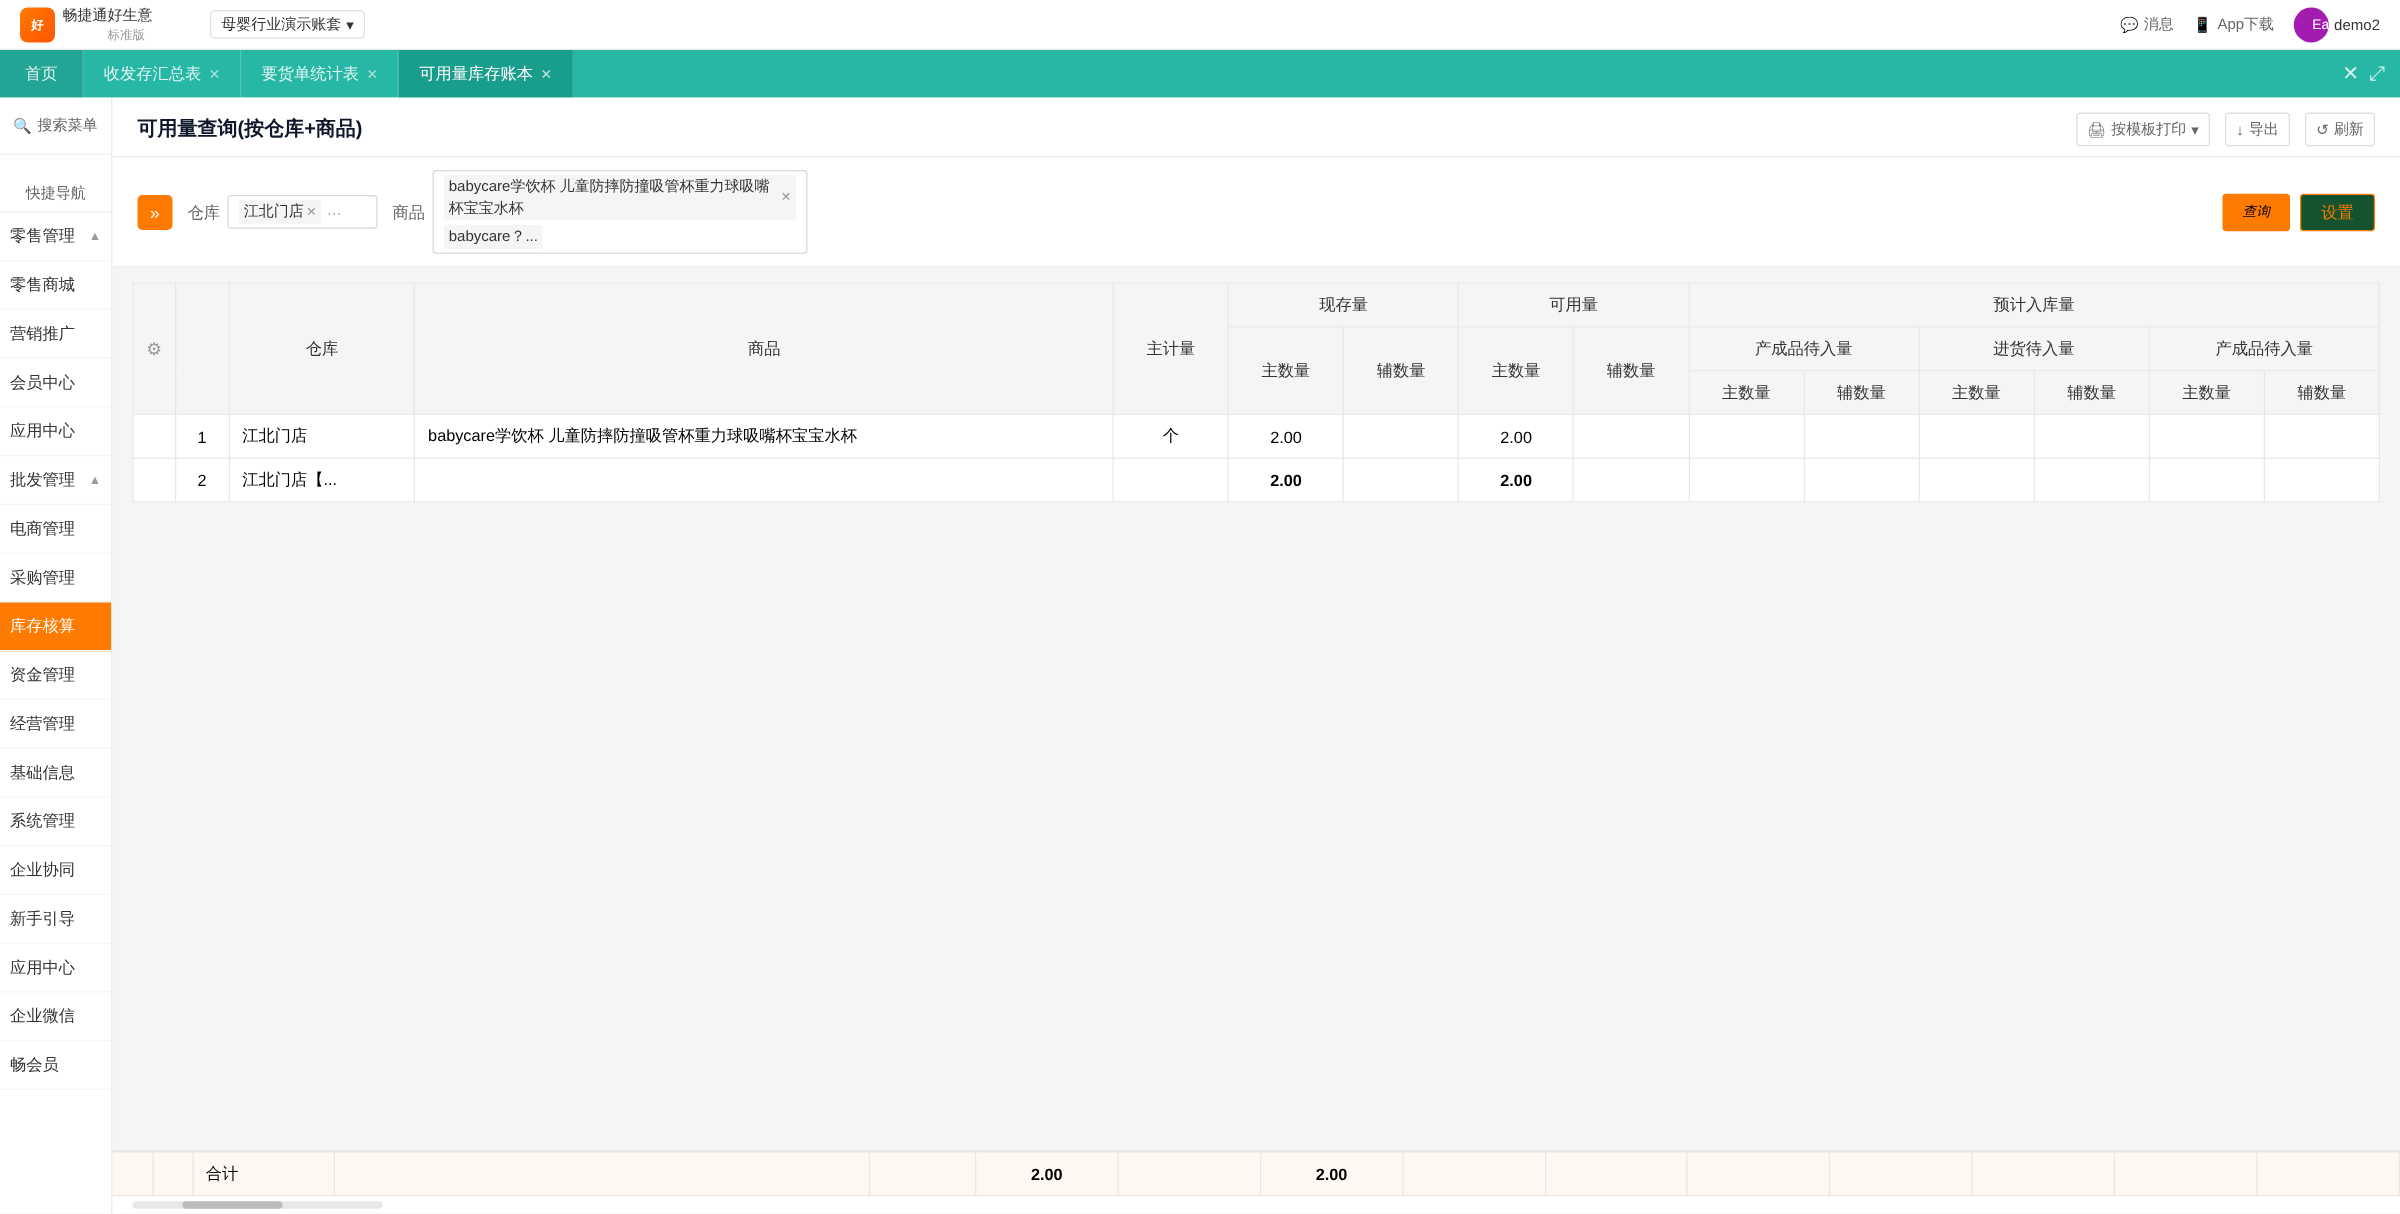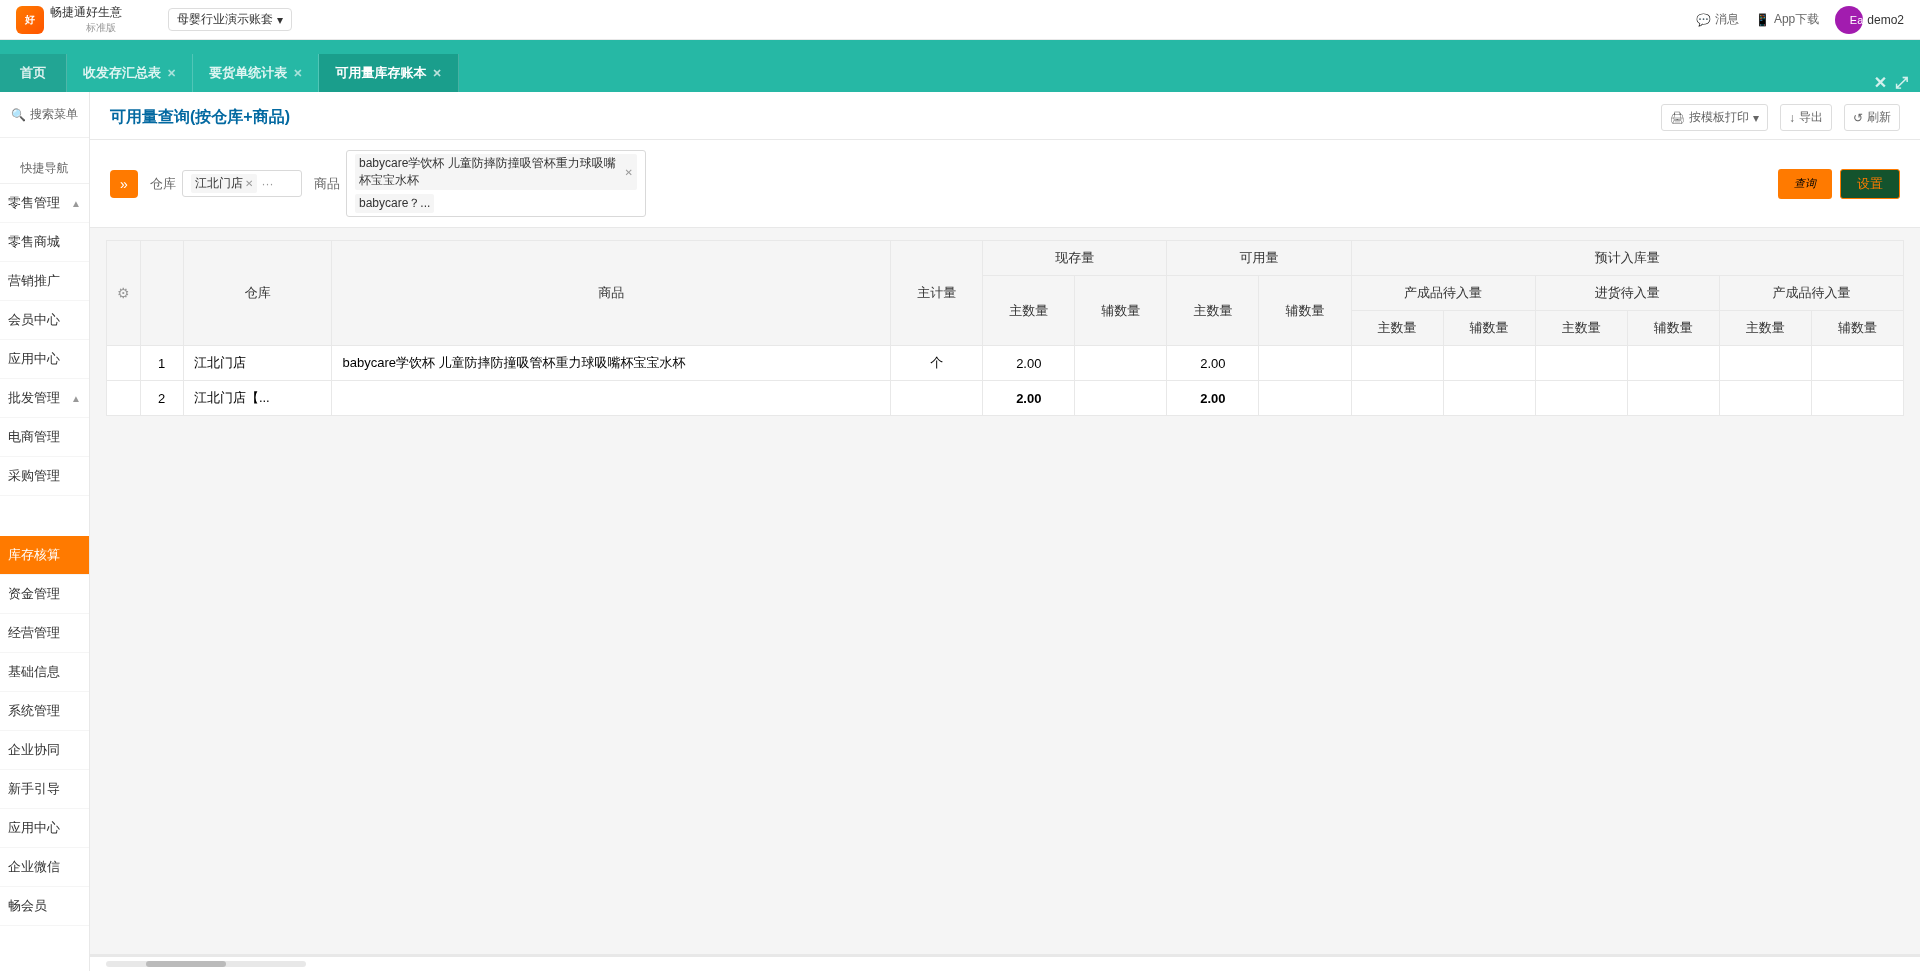--- a/index.html
+++ b/index.html
@@ -50,26 +50,25 @@
     .avatar {
       width: 28px; height: 28px; border-radius: 50%;
       background: #a21caf; display: flex; align-items: center; justify-content: flex-end;
       color: white; font-size: 11px;
     }
     .username { font-size: 12px; color: #333; }
 
     
     .nav-tabs {
       background: #26b8a5;
-      height: 52px;
-      display: flex;
-      align-items: flex-end;
+      height: 38px;
+      display: flex;
+      align-items: center;
       padding: 0 0 0 0;
       flex-shrink: 0;
-      font-weight: bold;
     }
     .nav-tab {
       height: 38px;
       display: flex; align-items: center;
       padding: 0 16px;
       font-size: 13px;
       cursor: pointer;
       color: rgba(255,255,255,0.85);
       gap: 6px;
       border-right: 1px solid rgba(255,255,255,0.2);
@@ -130,21 +129,20 @@
       color: #333;
       cursor: pointer;
       display: flex;
       align-items: center;
       justify-content: space-between;
       border-bottom: 1px solid #f5f5f5;
     }
     .sidebar-item.active {
       background: #ff7a00;
       color: white;
-      margin-top: 40px;
     }
     .sidebar-item .expand-icon { font-size: 10px; color: #999; }
 
     
     .content {
       flex: 1;
       overflow: hidden;
       display: flex;
       flex-direction: column;
       background: #f5f5f5;
@@ -154,21 +152,21 @@
     .page-header {
       background: #fff;
       padding: 12px 20px 0 20px;
       display: flex;
       align-items: center;
       justify-content: space-between;
       flex-shrink: 0;
       border-bottom: 1px solid #e8e8e8;
       padding-bottom: 8px;
     }
-    .page-title { font-size: 16px; font-weight: bold; color: #0369a1; }
+    .page-title { font-size: 16px; font-weight: bold; color: #0f172a; }
     .page-actions {
       display: flex; align-items: center; gap: 12px;
     }
     .page-action-btn {
       display: flex; align-items: center; gap: 4px;
       font-size: 12px; color: #666; cursor: pointer;
       padding: 4px 8px;
       border: 1px solid #ddd; border-radius: 3px;
       background: #fff;
     }
@@ -536,20 +534,41 @@
             <td></td>
             <td></td>
             <td></td>
             <td></td>
           </tr>
         </tbody>
       </table>
     </div>
 
     <div class="table-footer">
+      <table class="footer-table">
+        <tbody>
+            <tr>
+          <td style="width:32px"></td>
+          <td style="width:32px"></td>
+          <td style="min-width:80px; text-align:left;">合计</td>
+          <td style="min-width:300px"></td>
+          <td style="min-width:60px"></td>
+          <td style="min-width:80px"><strong>2.00</strong></td>
+          <td style="min-width:80px"></td>
+          <td style="min-width:80px"><strong>2.00</strong></td>
+          <td style="min-width:80px"></td>
+          <td style="min-width:80px"></td>
+          <td style="min-width:80px"></td>
+          <td style="min-width:80px"></td>
+          <td style="min-width:80px"></td>
+          <td style="min-width:80px"></td>
+          <td style="min-width:80px"></td>
+        </tr>
+      </tbody>
+        </table>
       <div class="scroll-bar-area">
         <div class="scroll-track">
           <div class="scroll-thumb"></div>
         </div>
       </div>
     </div>
 
   </div>
 </div>
 

